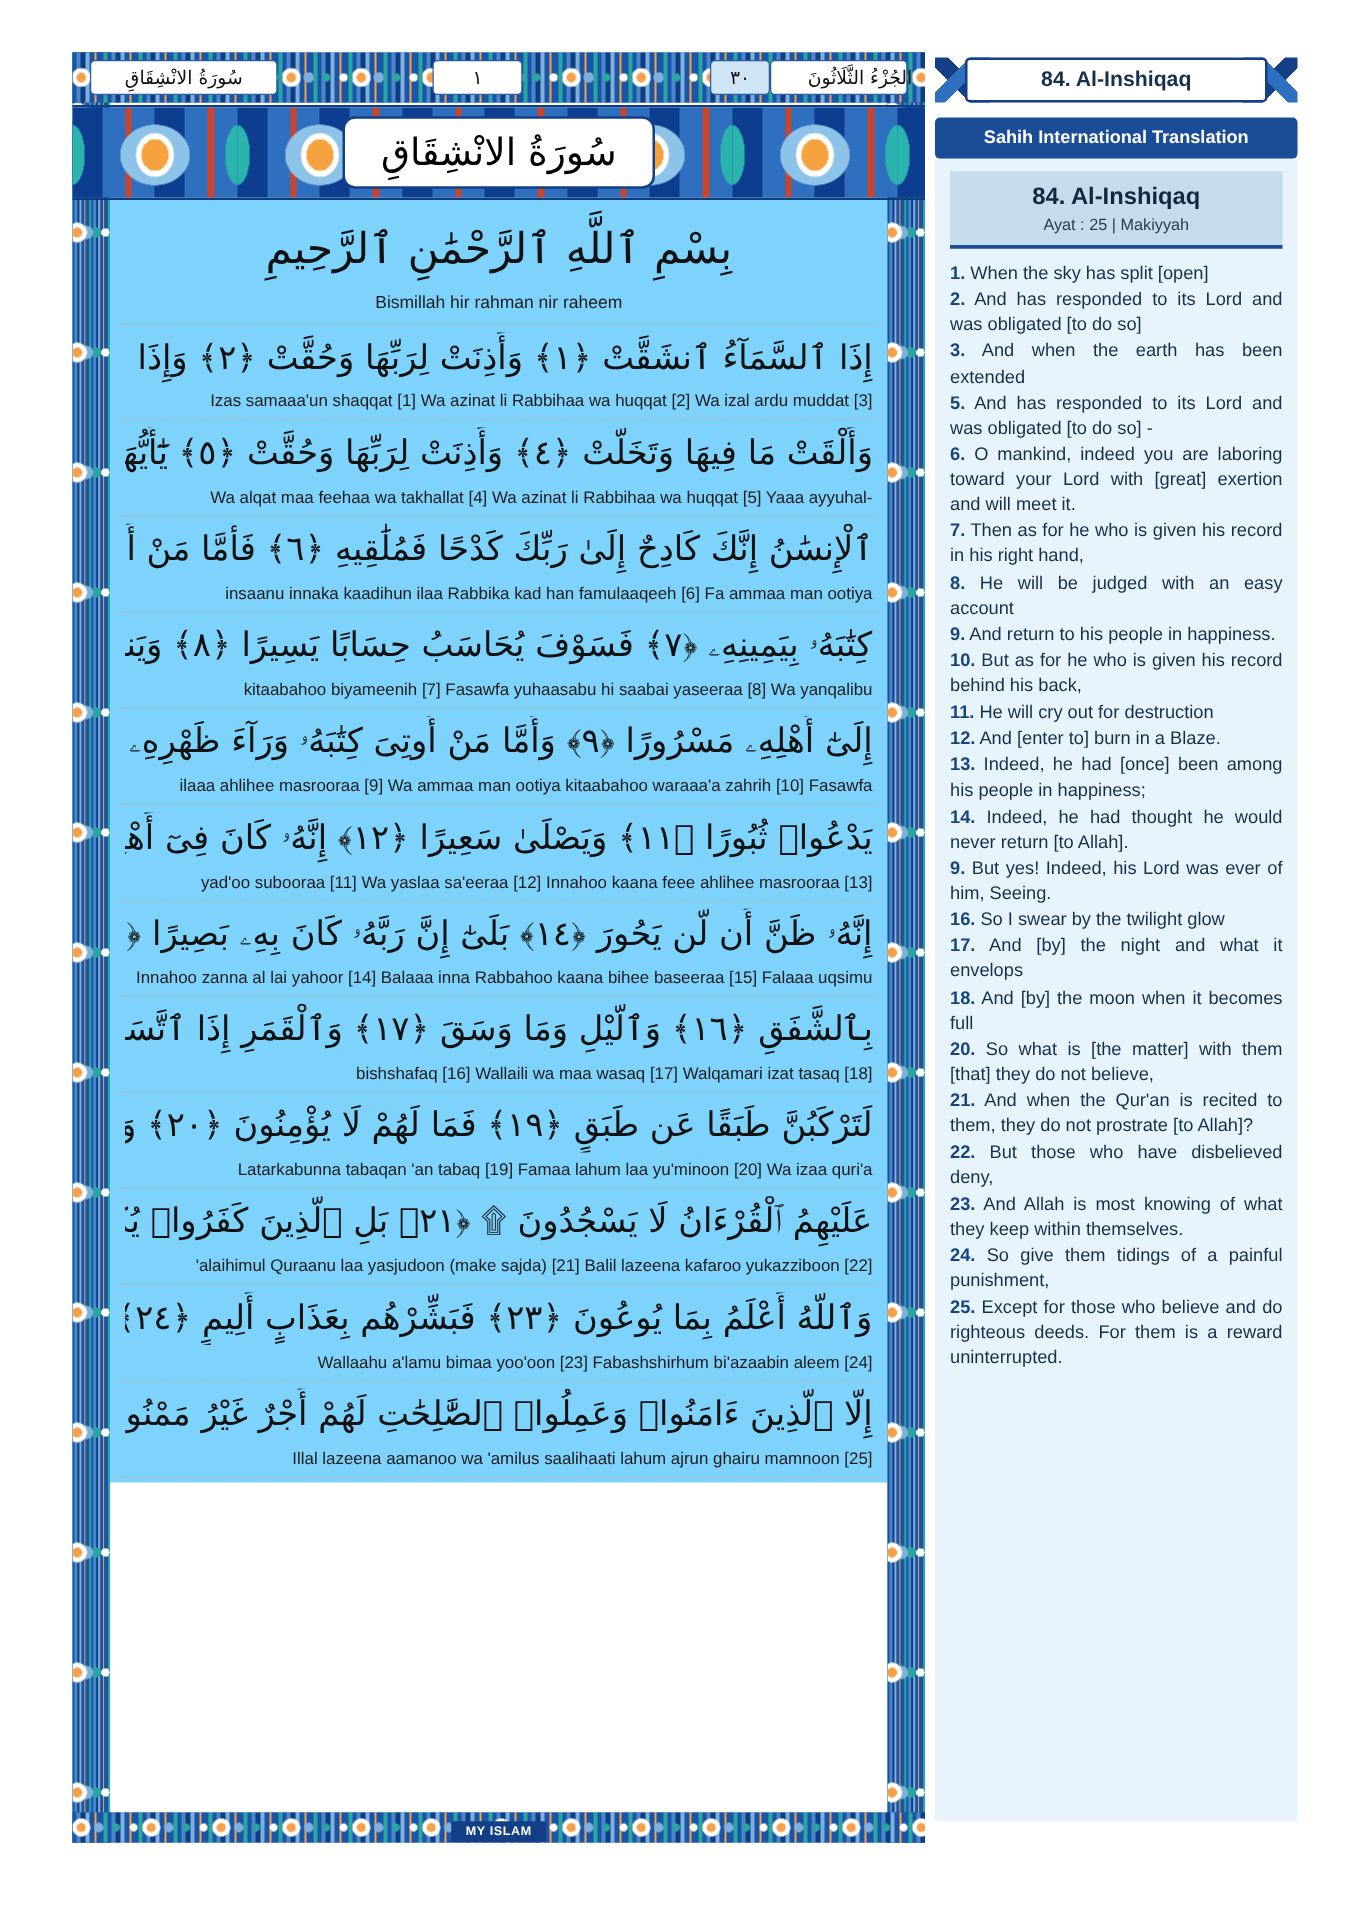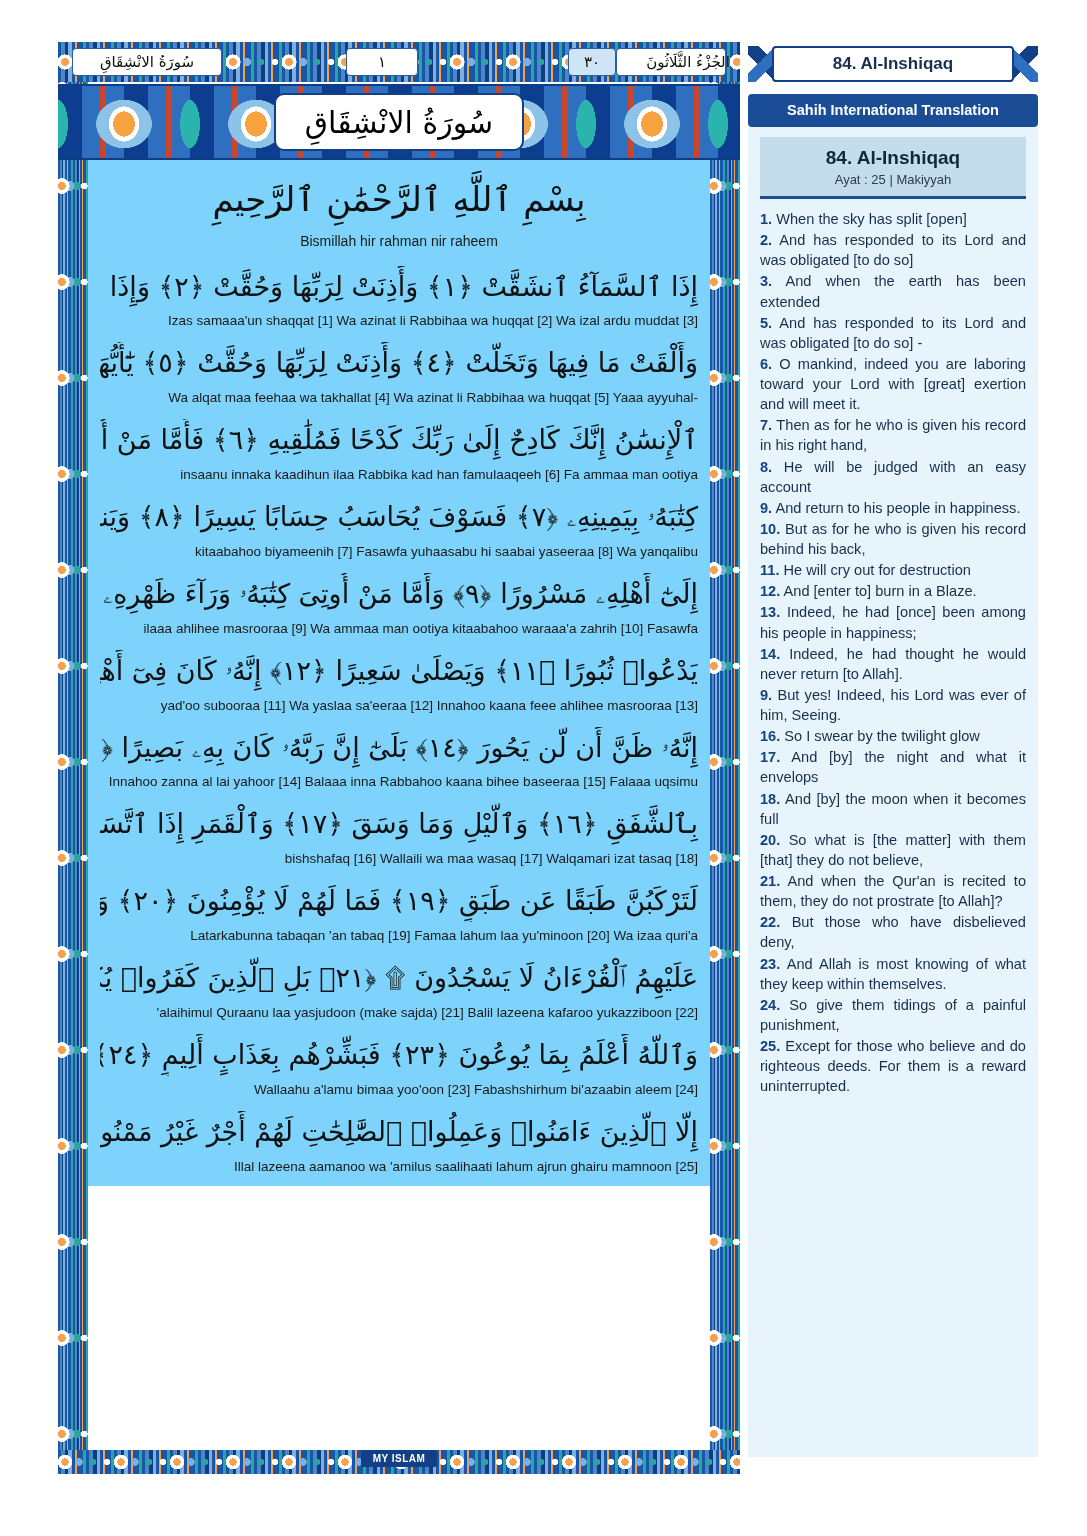--- a/index.html
+++ b/index.html
@@ -147,21 +147,21 @@
                               #0d3d88 32% 46%, #2e6ebd 46% 58%, #7fb0dd 58% 70%,
                               #0d3d88 70% 84%, #2e6ebd 84% 100%);
     background-size: 30px 96px;
   }
   .side-left  { left: 0; }
   .side-right { right: 0; }
 
   .footer-band {
     position: absolute; left: 0; right: 0; bottom: 0;
     height: 24px;
-    display: flex; align-items: flex-start; justify-content: center;
+    display: flex; align-items: flex-end; justify-content: center;
     overflow: hidden;
   }
   .footer-logo {
     position: relative; z-index: 4;
     background: #123f86;
     color: #fff;
     font-size: 10px; font-weight: bold; letter-spacing: .5px;
     padding: 3px 12px; border-radius: 2px;
     font-family: "Liberation Sans", sans-serif;
   }

